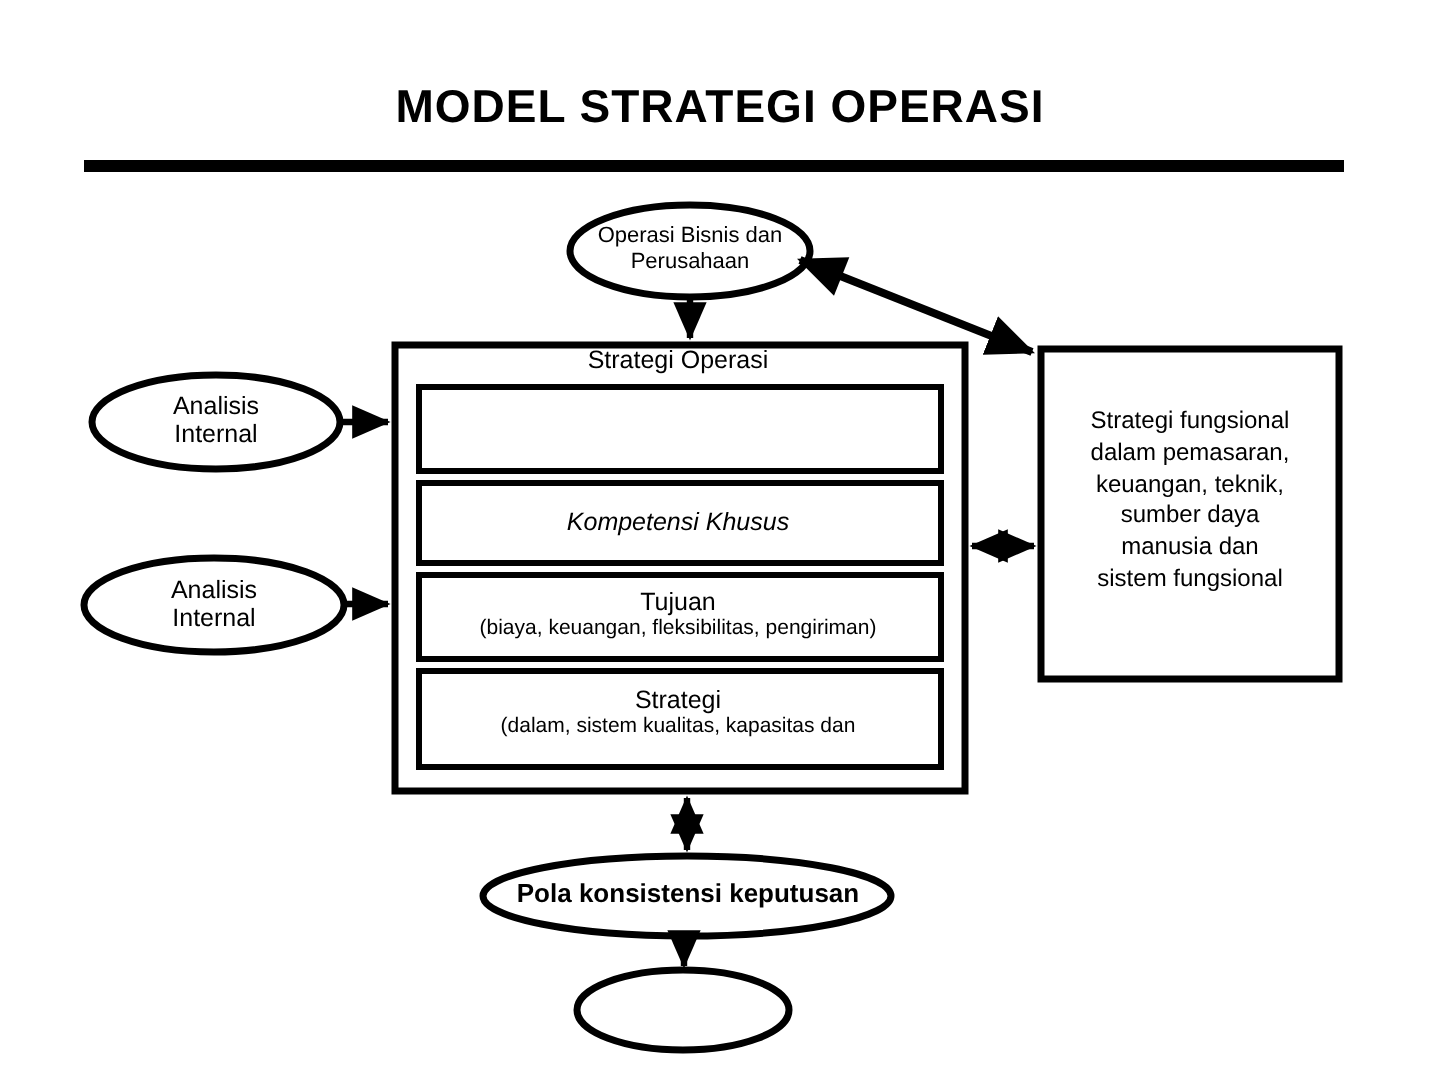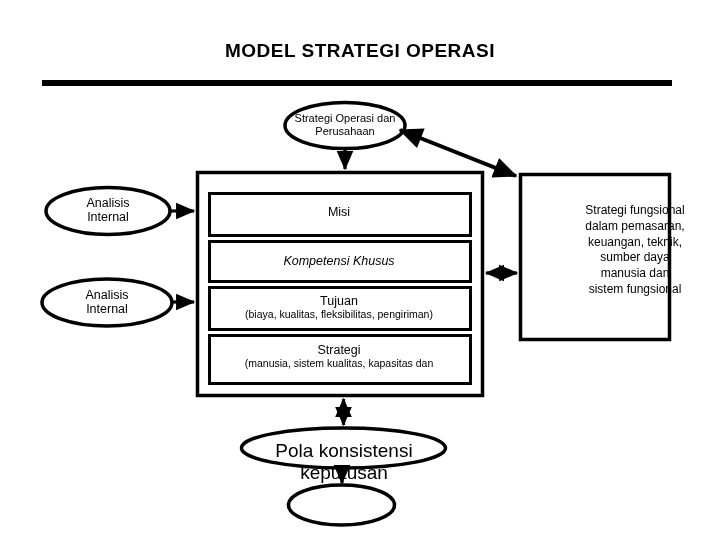--- a/index.html
+++ b/index.html
@@ -17,21 +17,21 @@
     background: #ffffff;
     overflow: hidden;
   }
   
   #title {
     position: absolute;
     left: 0;
     top: 40px;
     width: 720px;
     text-align: center;
-    font-size: 19px;
+    font-size: 23px;
     font-weight: bold;
     letter-spacing: 0.5px;
     color: #000000;
     font-family: "Liberation Sans", sans-serif;
     white-space: nowrap;
   }
   #title-rule {
     position: absolute;
     left: 42px;
     top: 80px;
@@ -50,42 +50,42 @@
   
   .lbl {
     position: absolute;
     color: #000000;
     text-align: center;
     line-height: 1.15;
     font-family: "Liberation Sans", sans-serif;
   }
   .lbl-sm   { font-size: 11px; }
   .lbl-md   { font-size: 12.5px; }
-  .lbl-lg   { font-size: 19px; }
+  .lbl-lg   { font-size: 13px; font-weight: bold; }
   .sub      { font-size: 10.5px; display: block; }
   .main-title-row { font-size: 12.5px; }
 
   
   #lbl-bisnis   { left: 286px; top: 112px; width: 118px; }
   #lbl-internal { left: 50px;  top: 196px; width: 116px; }
   #lbl-eksternal{ left: 46px;  top: 288px; width: 122px; }
   #lbl-pola     { left: 243px; top: 440px; width: 202px; }
   #lbl-hasil    { left: 290px; top: 496px; width: 104px; margin-top: 48px; }
 
   
   #lbl-strategi-operasi { left: 200px; top: 173px; width: 278px; }
 
   
   #lbl-misi     { left: 210px; top: 205px; width: 258px; }
   #lbl-kompetensi { left: 210px; top: 254px; width: 258px; font-style: italic; }
   #lbl-tujuan   { left: 210px; top: 294px; width: 258px; text-align: center; }
   #lbl-kebijakan{ left: 210px; top: 343px; width: 258px; }
 
   
-  #lbl-fungsional { left: 524px; top: 203px; width: 142px; font-size: 12px; line-height: 1.32; padding-left: 40px; }
+  #lbl-fungsional { left: 524px; top: 203px; width: 142px; font-size: 12px; line-height: 1.32; }
 </style>
 </head>
 <body>
 
 <div id="canvas">
 
   <div id="title">MODEL STRATEGI OPERASI</div>
   <div id="title-rule"></div>
 
   <svg id="shapes" viewBox="0 0 720 540" xmlns="http://www.w3.org/2000/svg">
@@ -126,47 +126,47 @@
     <line x1="172" y1="302" x2="194" y2="302" stroke="#000000" stroke-width="3.2" marker-end="url(#arrowhead)"></line>
 
     <line x1="486" y1="273" x2="517" y2="273" stroke="#000000" stroke-width="3.2" marker-end="url(#arrowhead)" marker-start="url(#arrowtail)"></line>
 
     <line x1="343.5" y1="399" x2="343.5" y2="425" stroke="#000000" stroke-width="3.2" marker-end="url(#arrowhead)" marker-start="url(#arrowtail)"></line>
 
     <line x1="342" y1="469" x2="342" y2="483" stroke="#000000" stroke-width="3.2" marker-end="url(#arrowhead)"></line>
   </svg>
 
   <div class="lbl lbl-sm" id="lbl-bisnis">
-    <span>Strategi Operasi dan</span><br>
+    <span>Operasi Bisnis dan</span><br>
     <span>Perusahaan</span>
   </div>
 
   <div class="lbl lbl-md" id="lbl-internal">
     <span>Analisis</span><br>
     <span>Internal</span>
   </div>
 
   <div class="lbl lbl-md" id="lbl-eksternal">
     <span>Analisis</span><br>
     <span>Internal</span>
   </div>
 
+  <div class="lbl main-title-row" id="lbl-strategi-operasi">Strategi Operasi</div>
 
-  <div class="lbl lbl-md" id="lbl-misi">Misi</div>
 
   <div class="lbl lbl-md" id="lbl-kompetensi">Kompetensi Khusus</div>
 
   <div class="lbl lbl-md" id="lbl-tujuan">
     <span>Tujuan</span>
-    <span class="sub">(biaya, kualitas, fleksibilitas, pengiriman)</span>
+    <span class="sub">(biaya, keuangan, fleksibilitas, pengiriman)</span>
   </div>
 
   <div class="lbl lbl-md" id="lbl-kebijakan">
     <span>Strategi</span>
-    <span class="sub">(manusia, sistem kualitas, kapasitas dan</span>
+    <span class="sub">(dalam, sistem kualitas, kapasitas dan</span>
   </div>
 
   <div class="lbl" id="lbl-fungsional">
     <span>Strategi fungsional</span><br>
     <span>dalam pemasaran,</span><br>
     <span>keuangan, teknik,</span><br>
     <span>sumber daya</span><br>
     <span>manusia dan</span><br>
     <span>sistem fungsional</span>
   </div>

